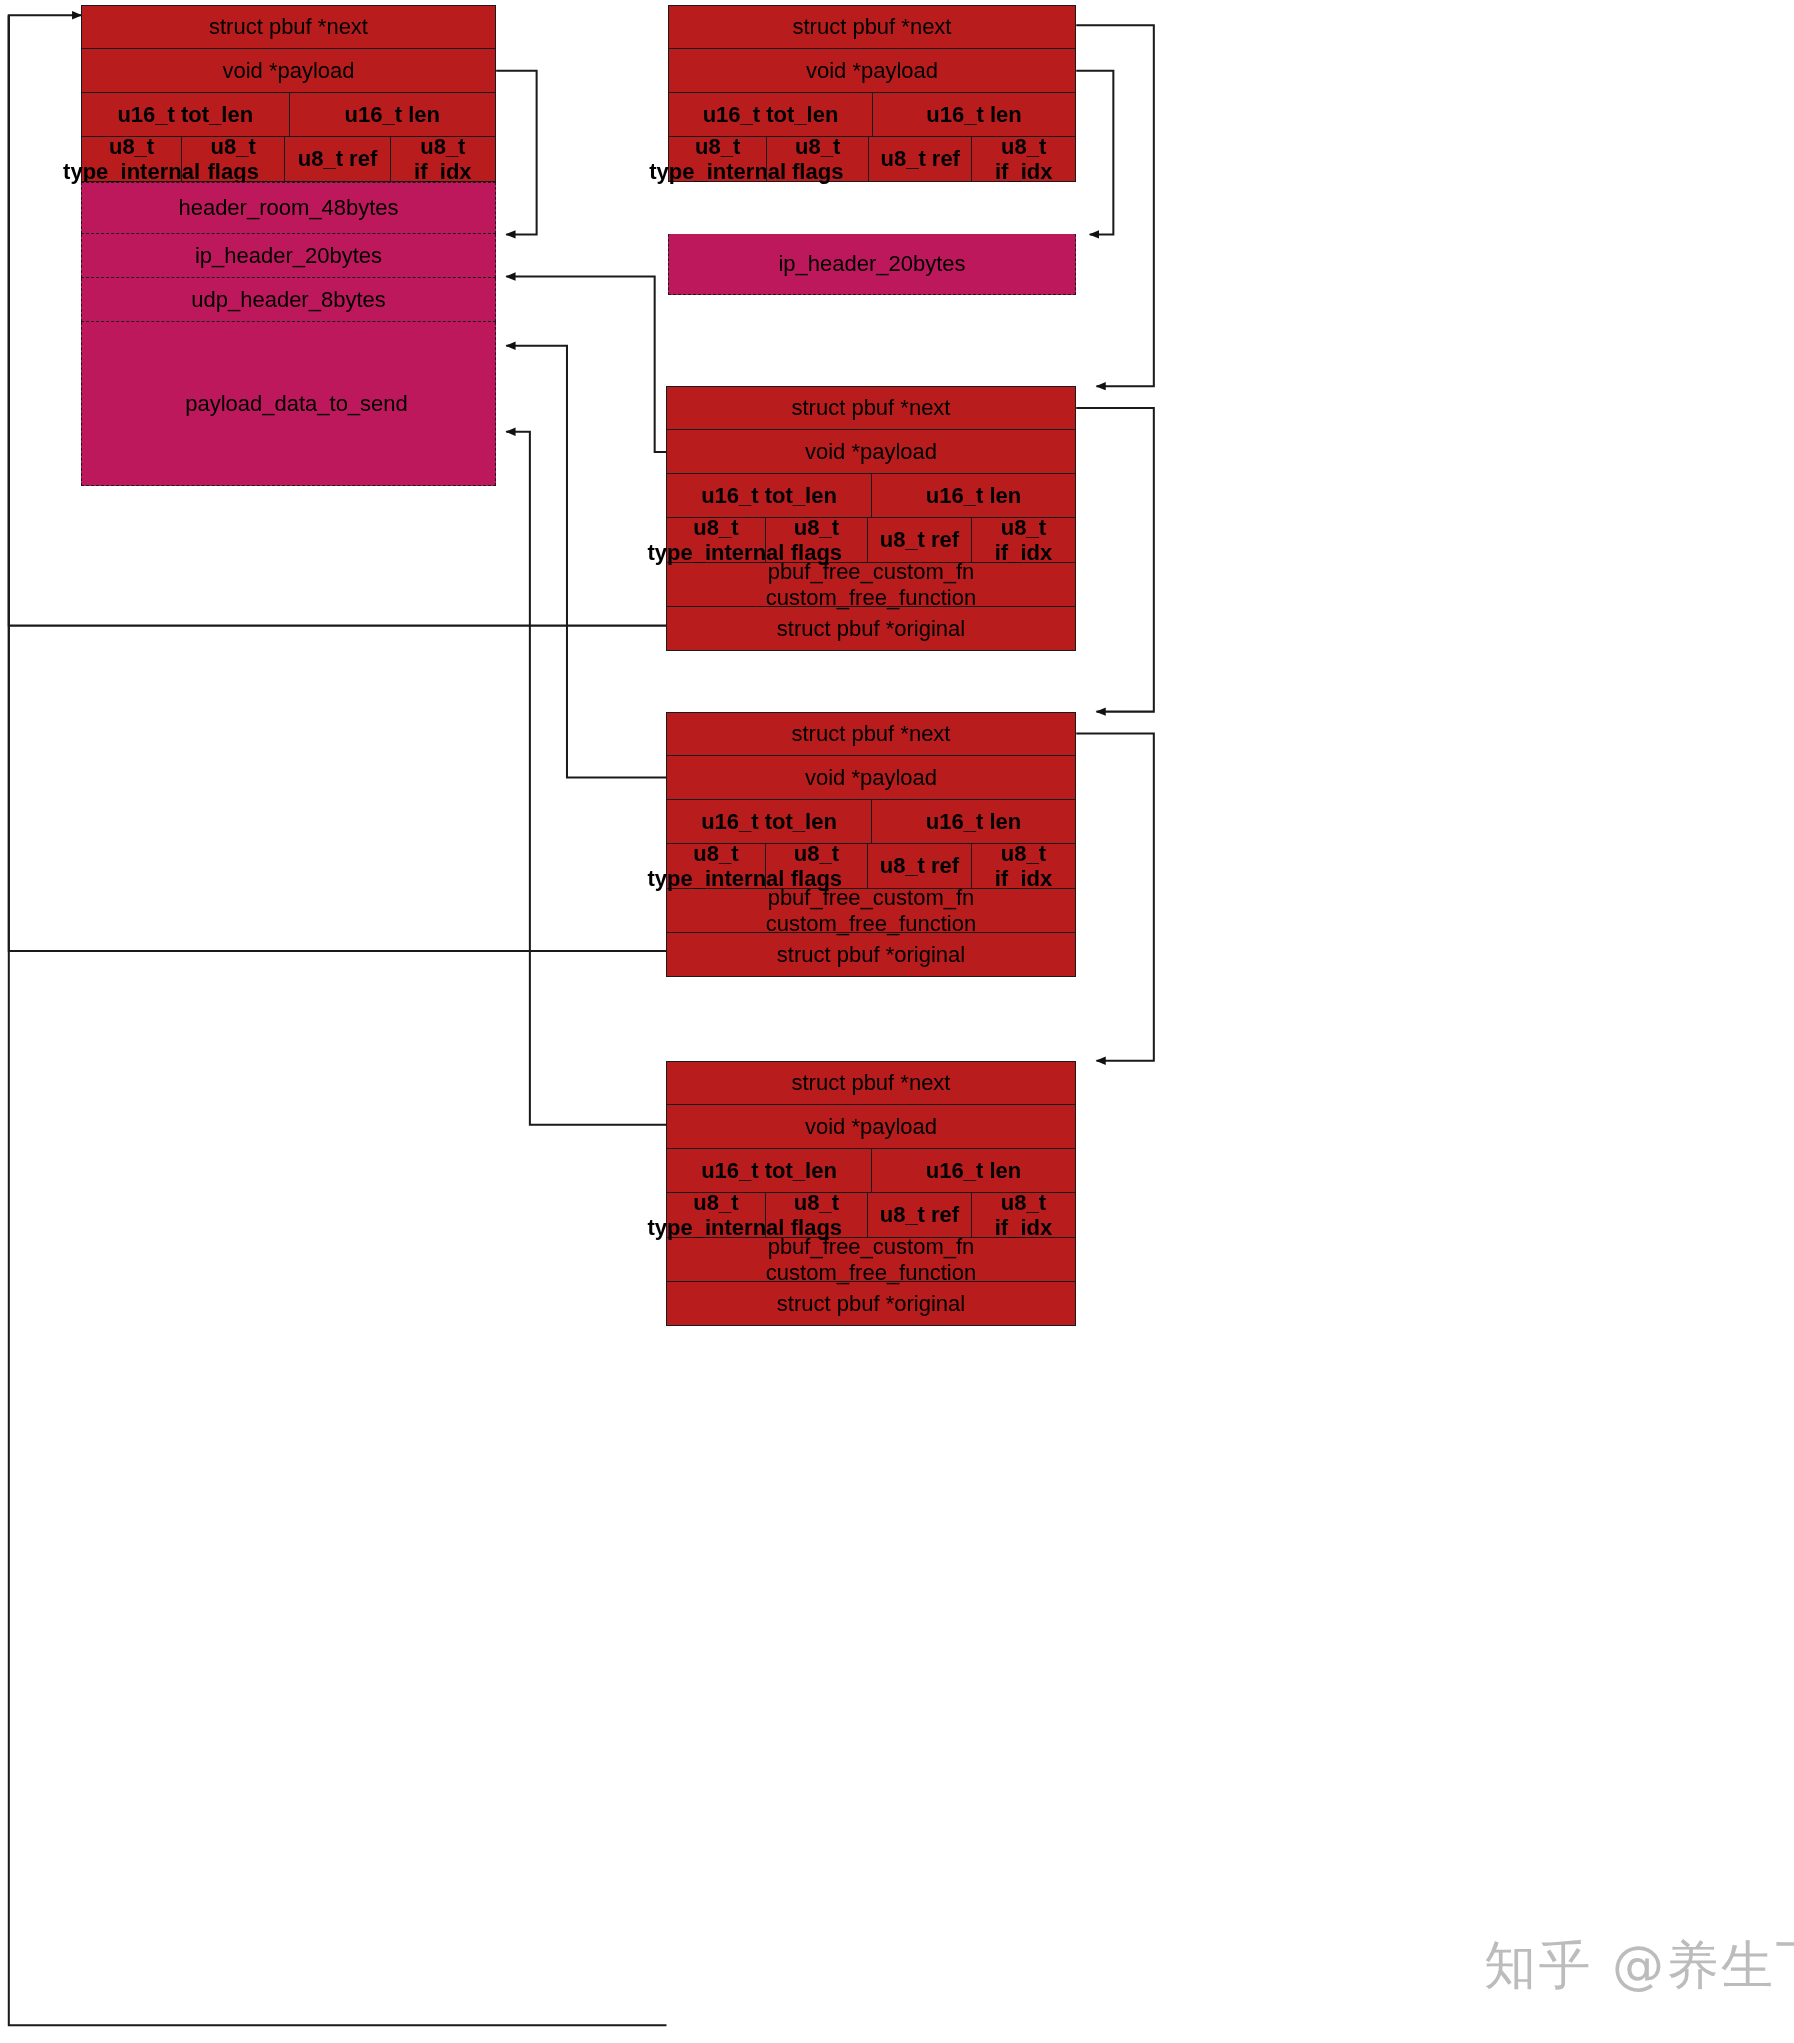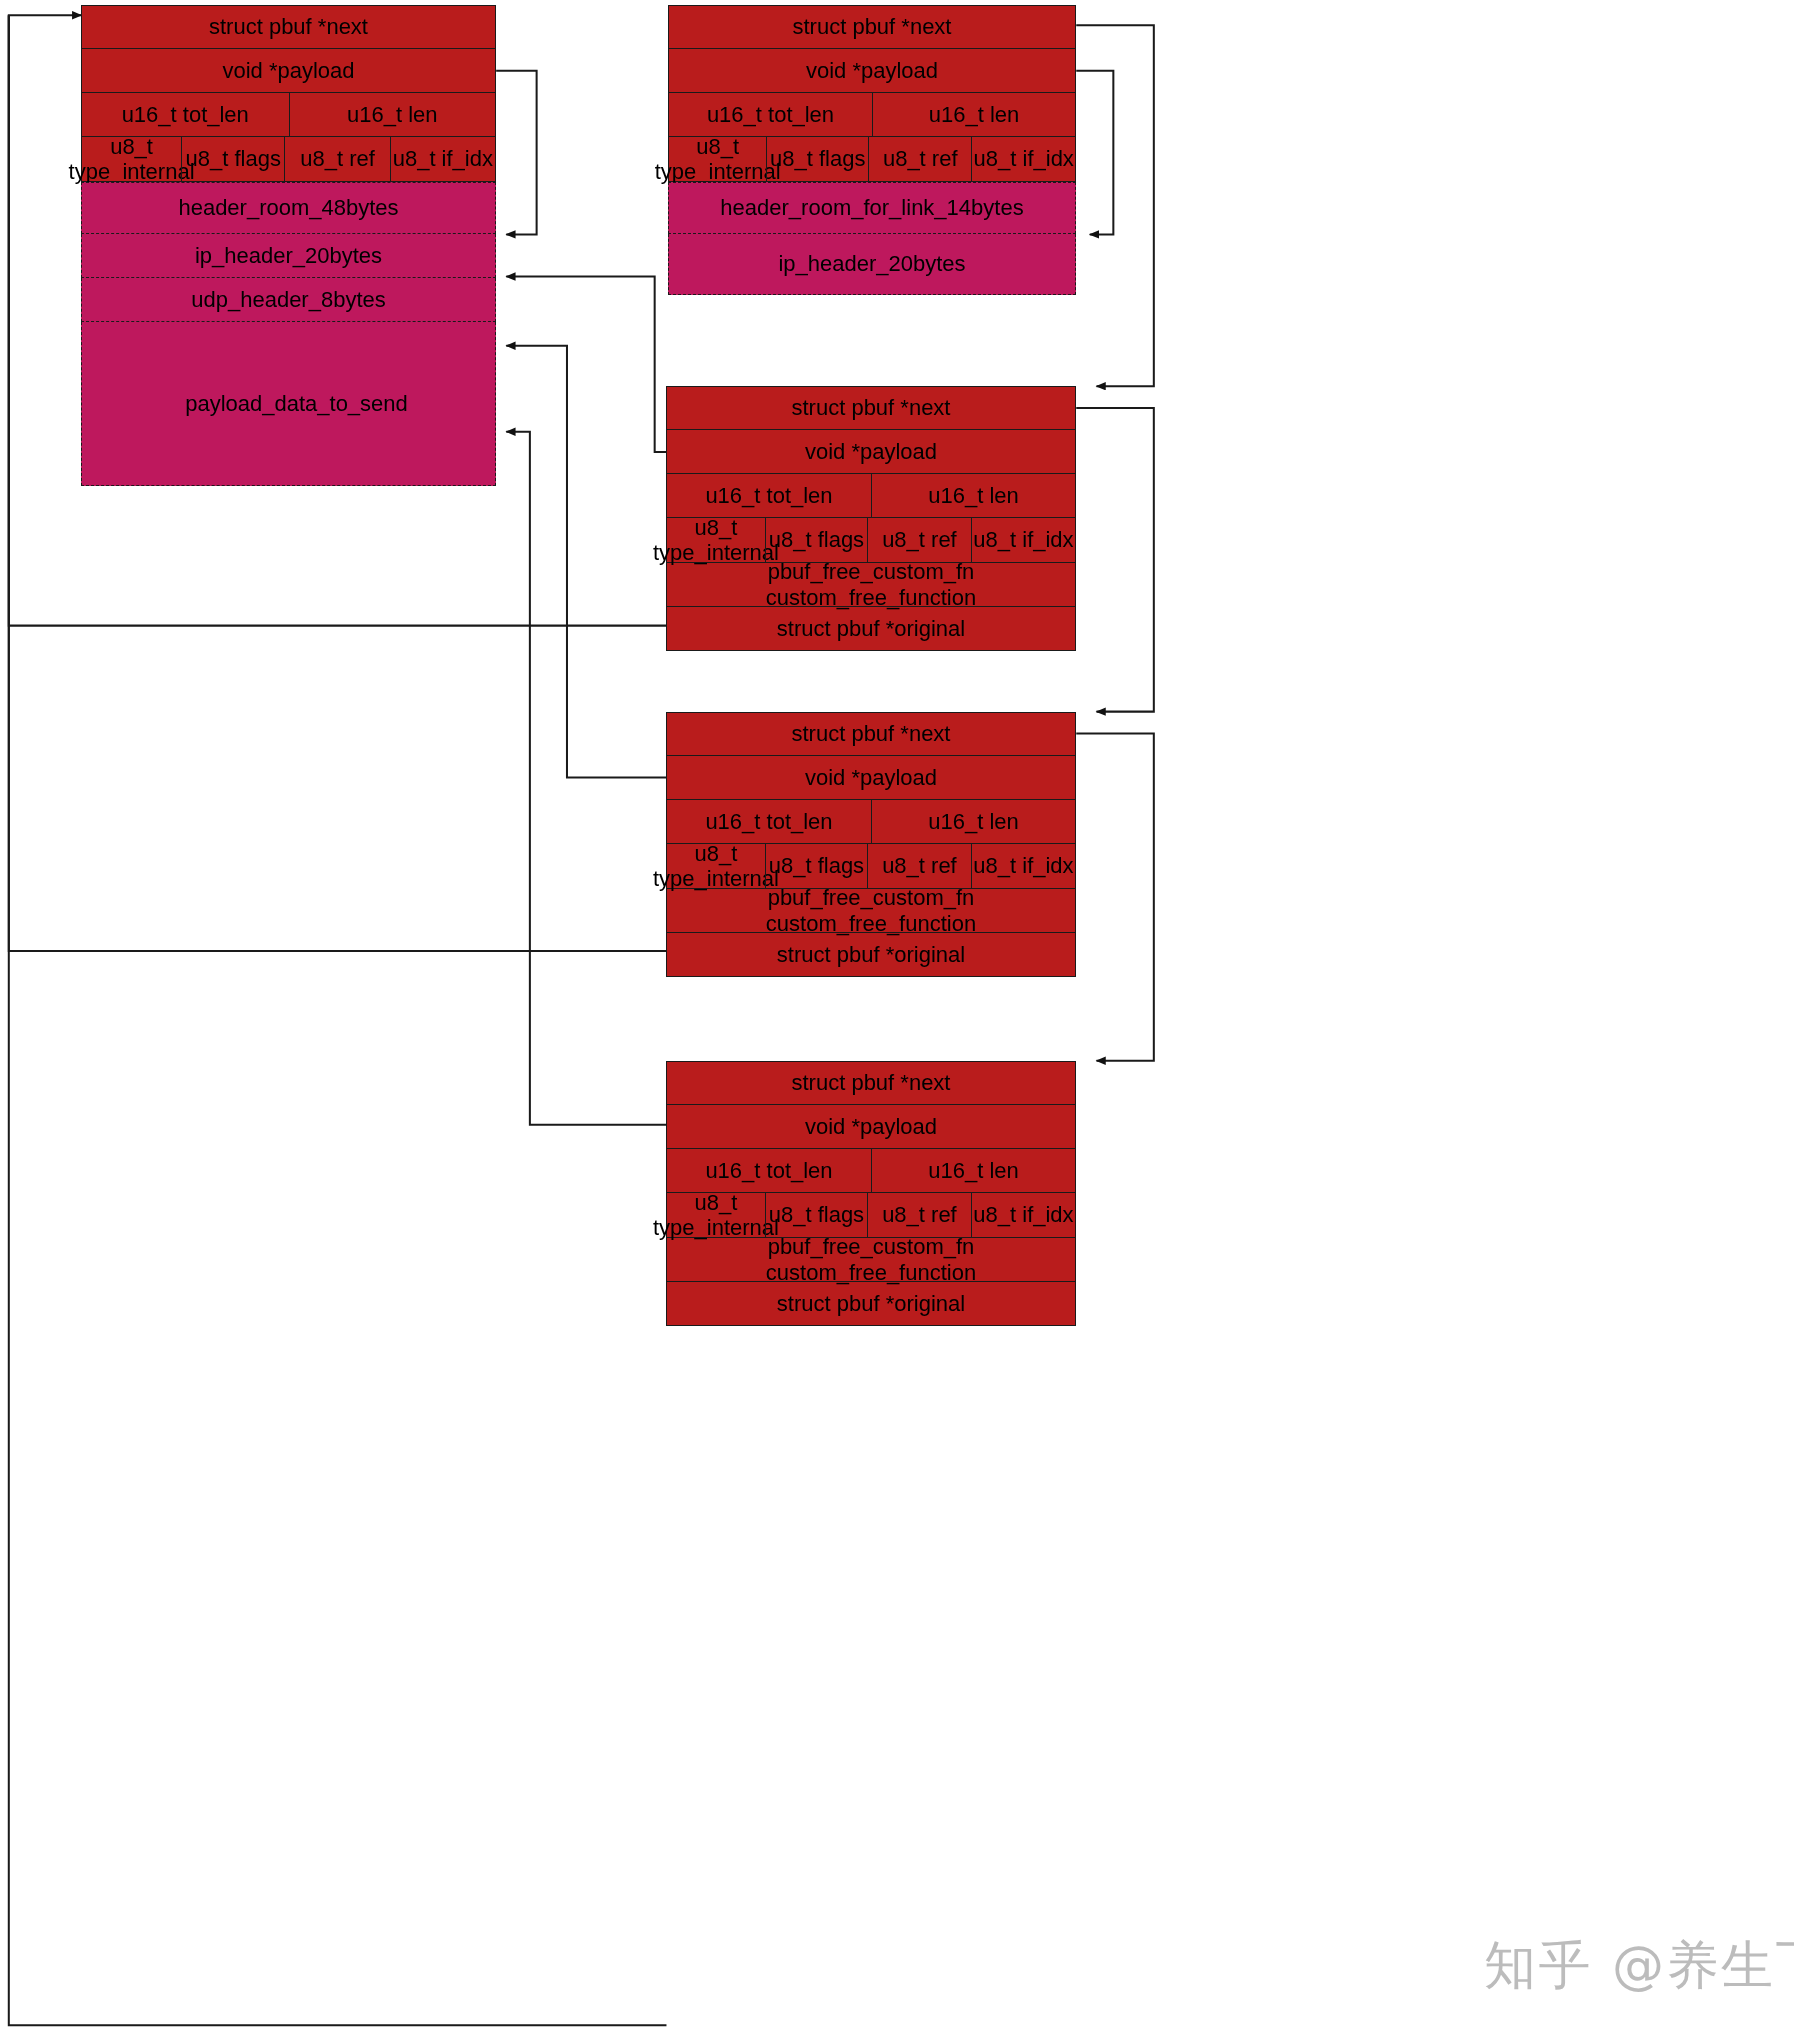--- a/index.html
+++ b/index.html
@@ -36,21 +36,21 @@
     border-top: none;
     display: flex;
     align-items: center;
     justify-content: center;
     text-align: center;
     font-size: 22px;
     line-height: 1.15;
     background: #b91c1c;
   }
   .row.first { border-top: 1.3px solid #1a1a1a; }
-  .row.split { padding: 0; }
+  .row.split { padding: 0; font-weight: bold; }
   .cell {
     box-sizing: border-box;
     height: 100%;
     display: flex;
     align-items: center;
     justify-content: center;
     text-align: center;
     font-size: 22px;
     line-height: 1.15;
     border-left: 1.3px solid #1a1a1a;
@@ -163,23 +163,20 @@
     </div>
     <div class="row split" style="height:45px;">
       <div class="cell" style="width:24%;">u8_t
 type_internal</div>
       <div class="cell" style="width:25%;">u8_t flags</div>
       <div class="cell" style="width:25.5%;">u8_t ref</div>
       <div class="cell" style="width:25.5%;">u8_t if_idx</div>
     </div>
   </div>
 
-  <div class="drow dfirst" style="position:absolute; left:668px; top:182px; width:408px; height:52px;">
-    <span>header_room_for_link_14bytes</span>
-  </div>
   <div class="drow" style="position:absolute; left:668px; top:234px; width:408px; height:61px;">
     <span>ip_header_20bytes</span>
   </div>
 
   <div class="pbuf" style="left:666px; top:386px; width:410px;">
     <div class="row first" style="height:44px;">
       <span>struct pbuf *next</span>
     </div>
     <div class="row" style="height:44px;">
       <span>void *payload</span>

